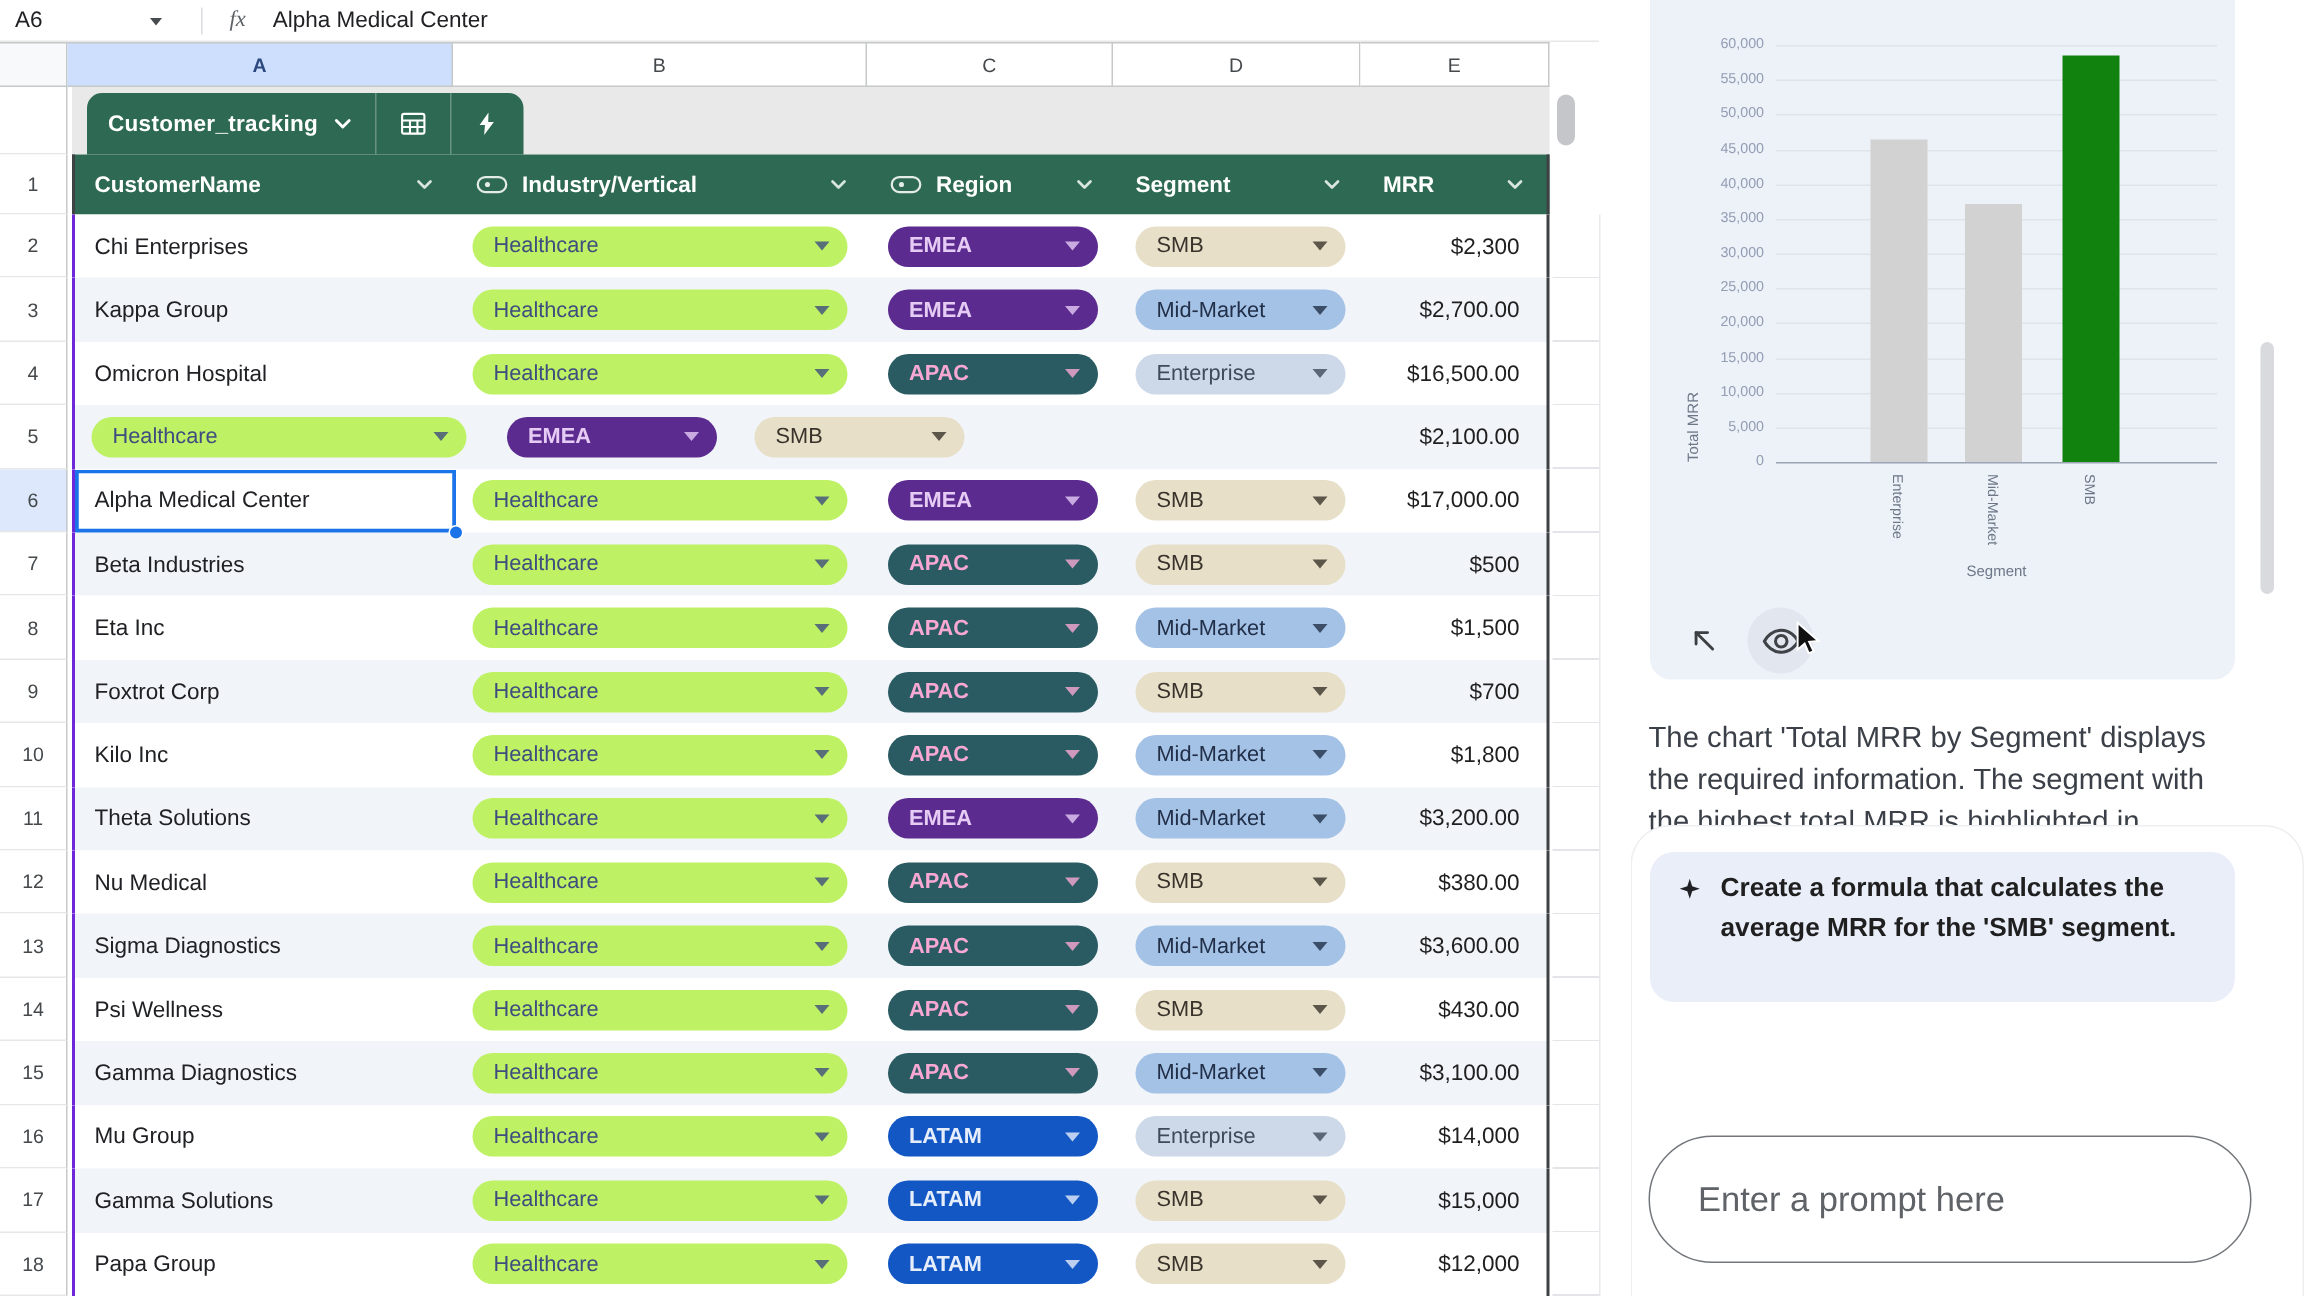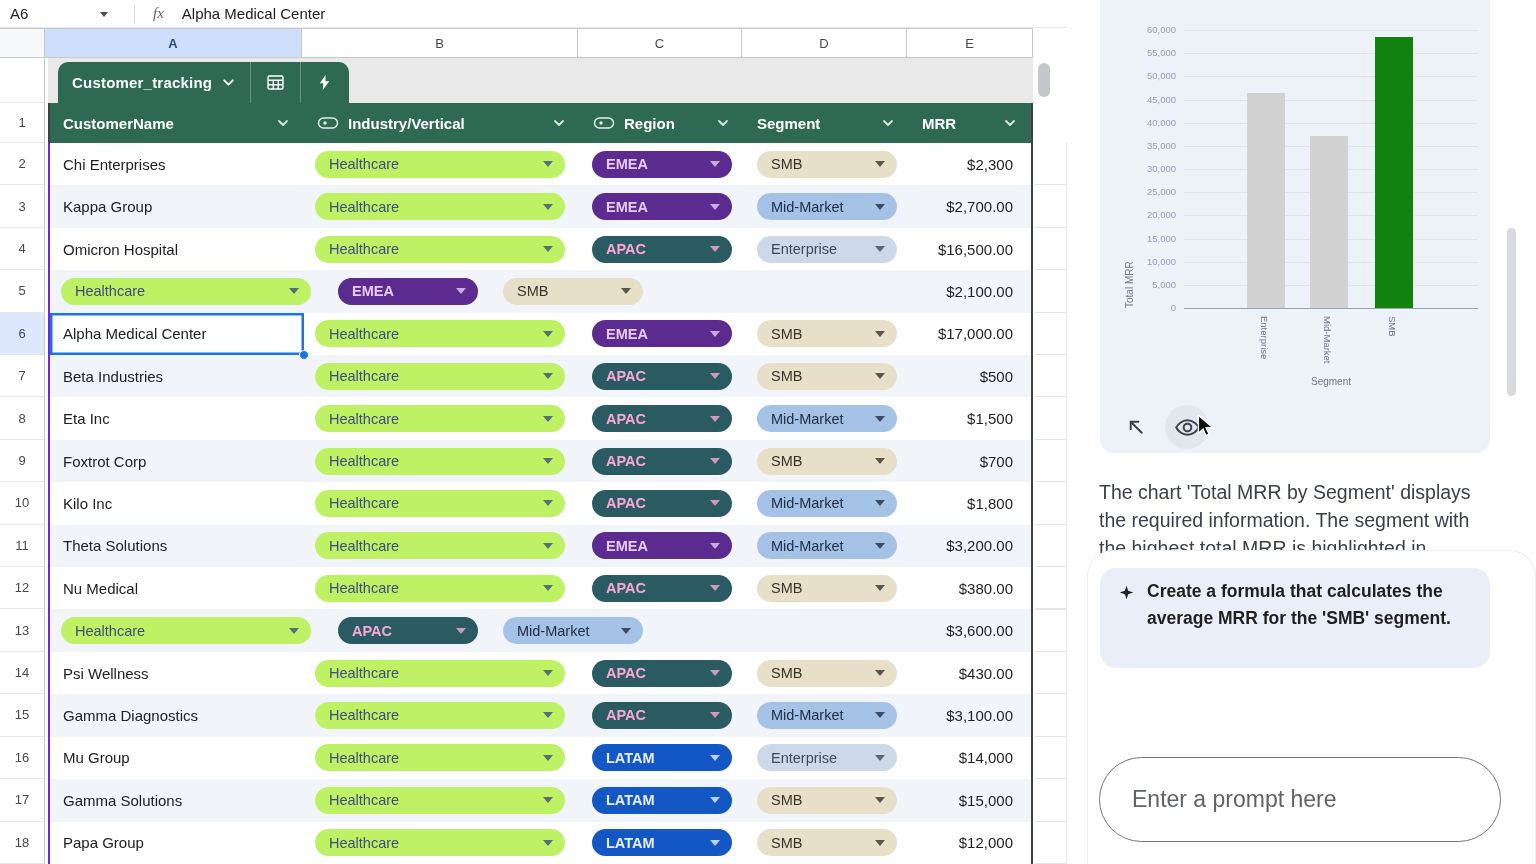--- a/index.html
+++ b/index.html
@@ -520,20 +520,23 @@
               <span class="chip-label">SMB</span>
               <span class="tri"></span>
             </span>
       </div>
       <div class="cell mrr">$380.00</div>
     </div>
   </div>
       <div class="g-row alt">
     <div class="rh">13</div>
     <div class="cells">
+      <div class="cell name">
+        <span class="txt">Sigma Diagnostics</span>
+      </div>
       <div class="cell ind">
         <span class="chip chip-healthcare">
               <span class="chip-label">Healthcare</span>
               <span class="tri"></span>
             </span>
       </div>
       <div class="cell reg">
         <span class="chip chip-apac">
               <span class="chip-label">APAC</span>
               <span class="tri"></span>

